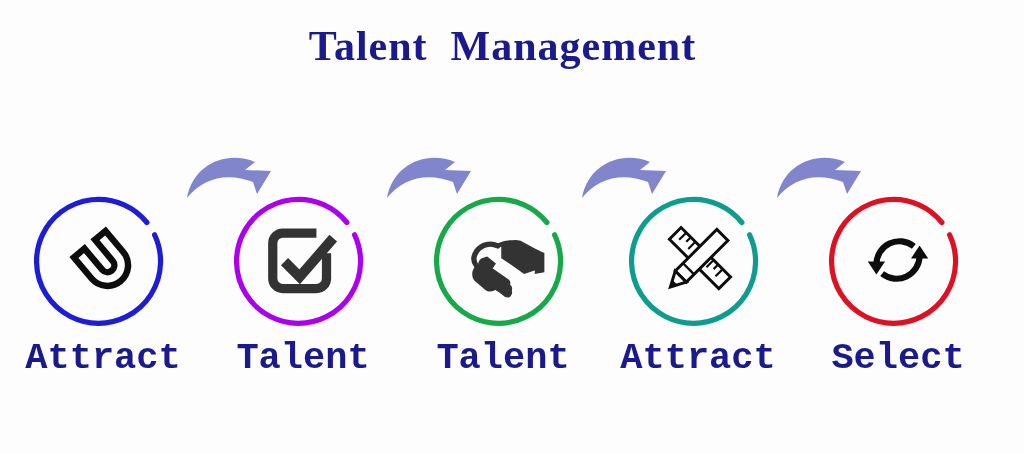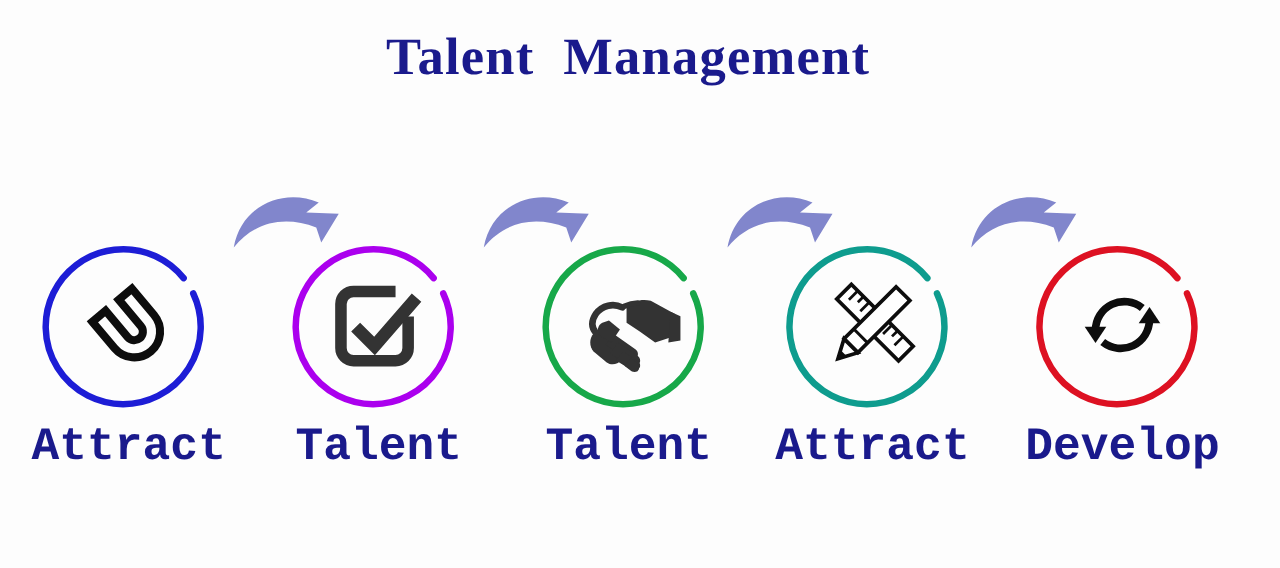--- a/index.html
+++ b/index.html
@@ -218,16 +218,16 @@
     <div class="icon-wrap">
       <svg width="72" height="72" viewBox="0 0 100 100">
         <g fill="none" stroke="#0d0d0d" stroke-width="8.5" stroke-linecap="butt">
           <path d="M 20 56 A 32 32 0 0 1 72 31"></path>
           <path d="M 80 44 A 32 32 0 0 1 28 69"></path>
         </g>
         <polygon points="20,70 8,52 32,52" fill="#0d0d0d"></polygon>
         <polygon points="80,30 92,48 68,48" fill="#0d0d0d"></polygon>
       </svg>
     </div>
-    <div class="step-label" style="color: rgb(26, 26, 140);">Develop</div>
+    <div class="step-label" style="color: rgb(26, 26, 140);">Select</div>
   </div>
 
 </div>
 
 </body></html>

